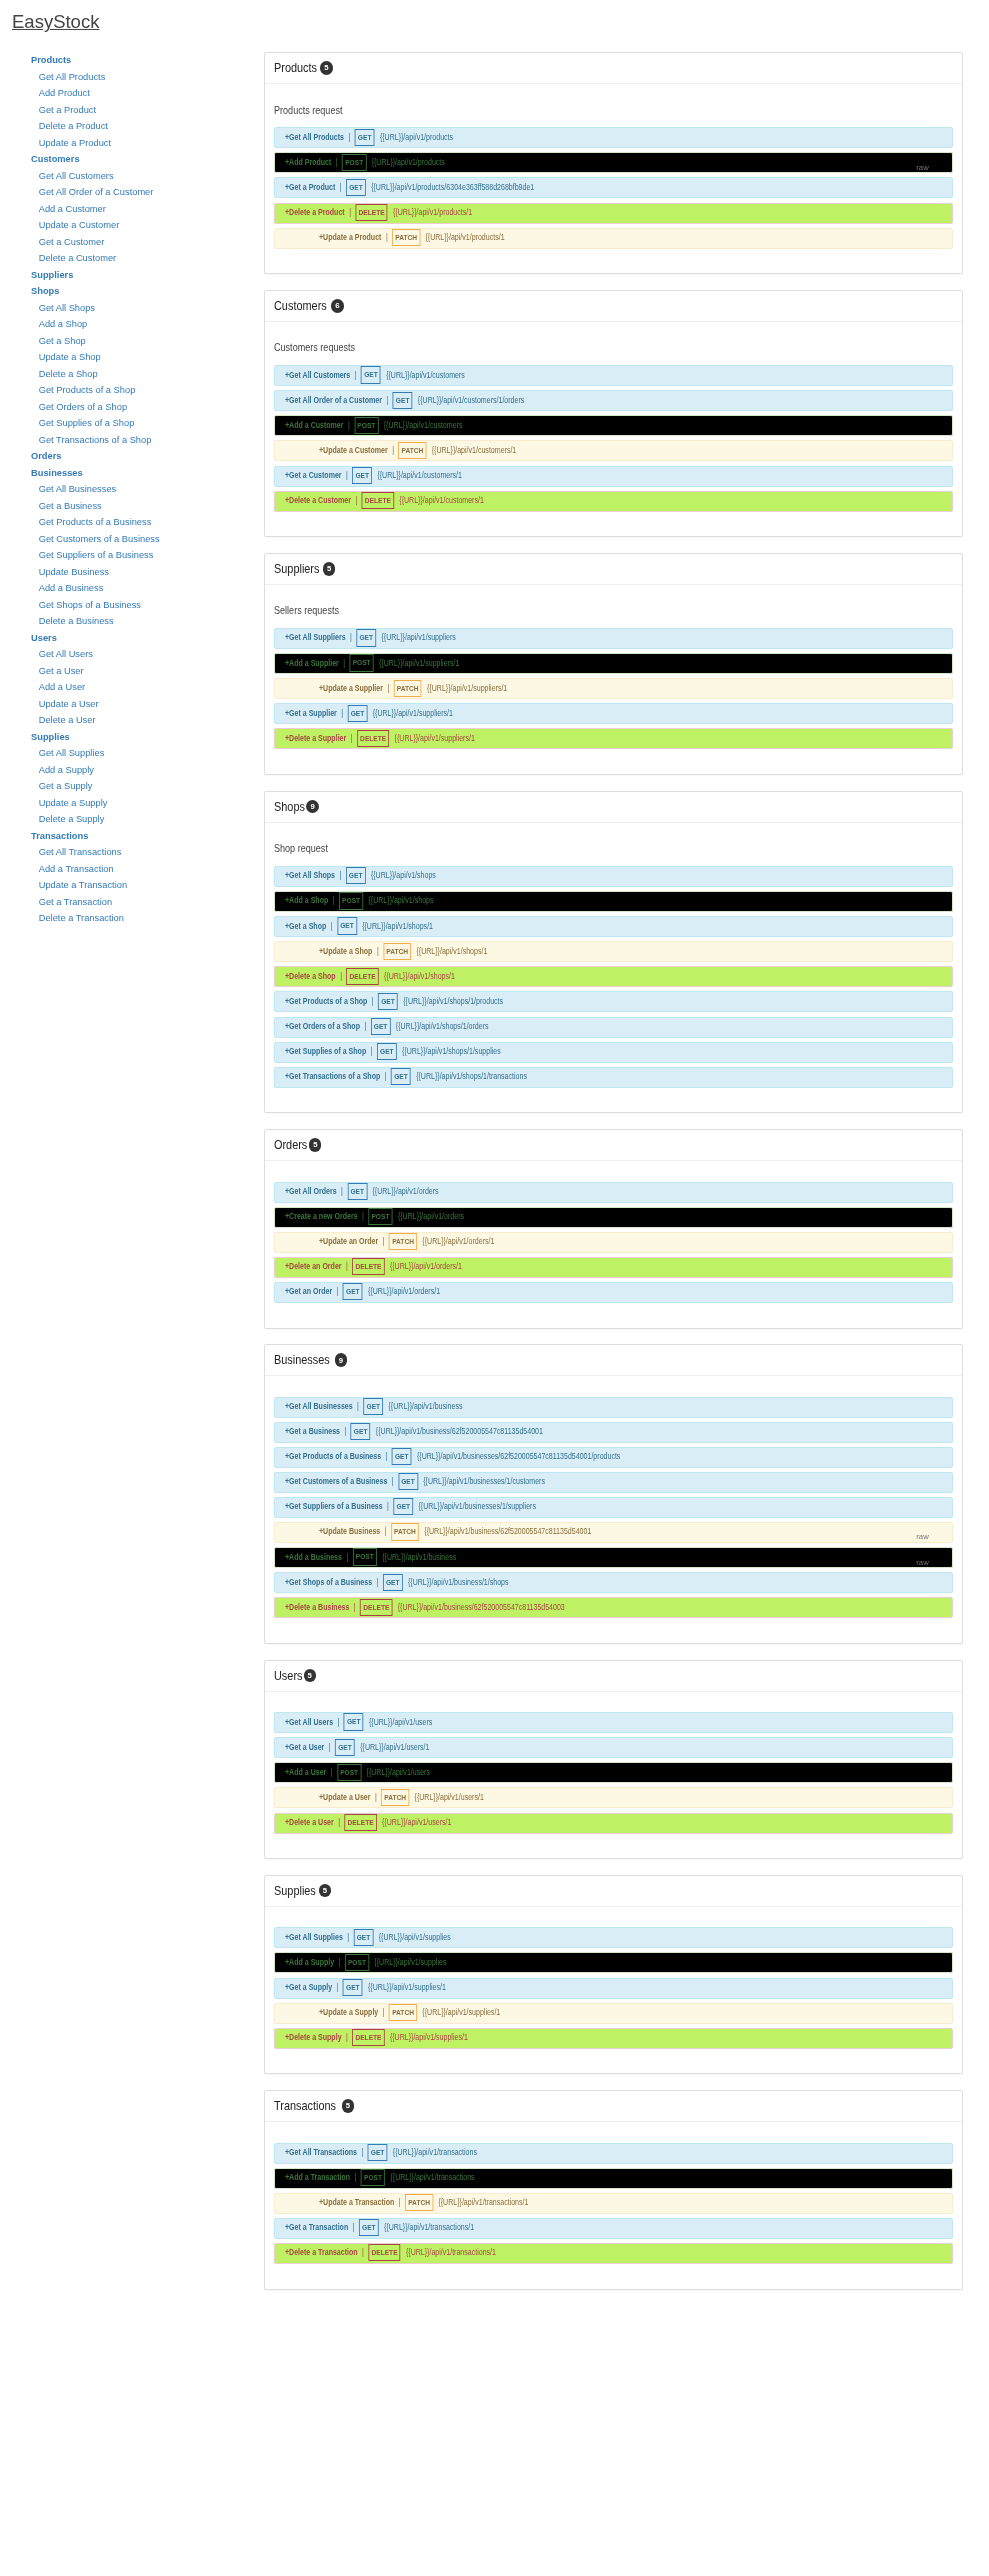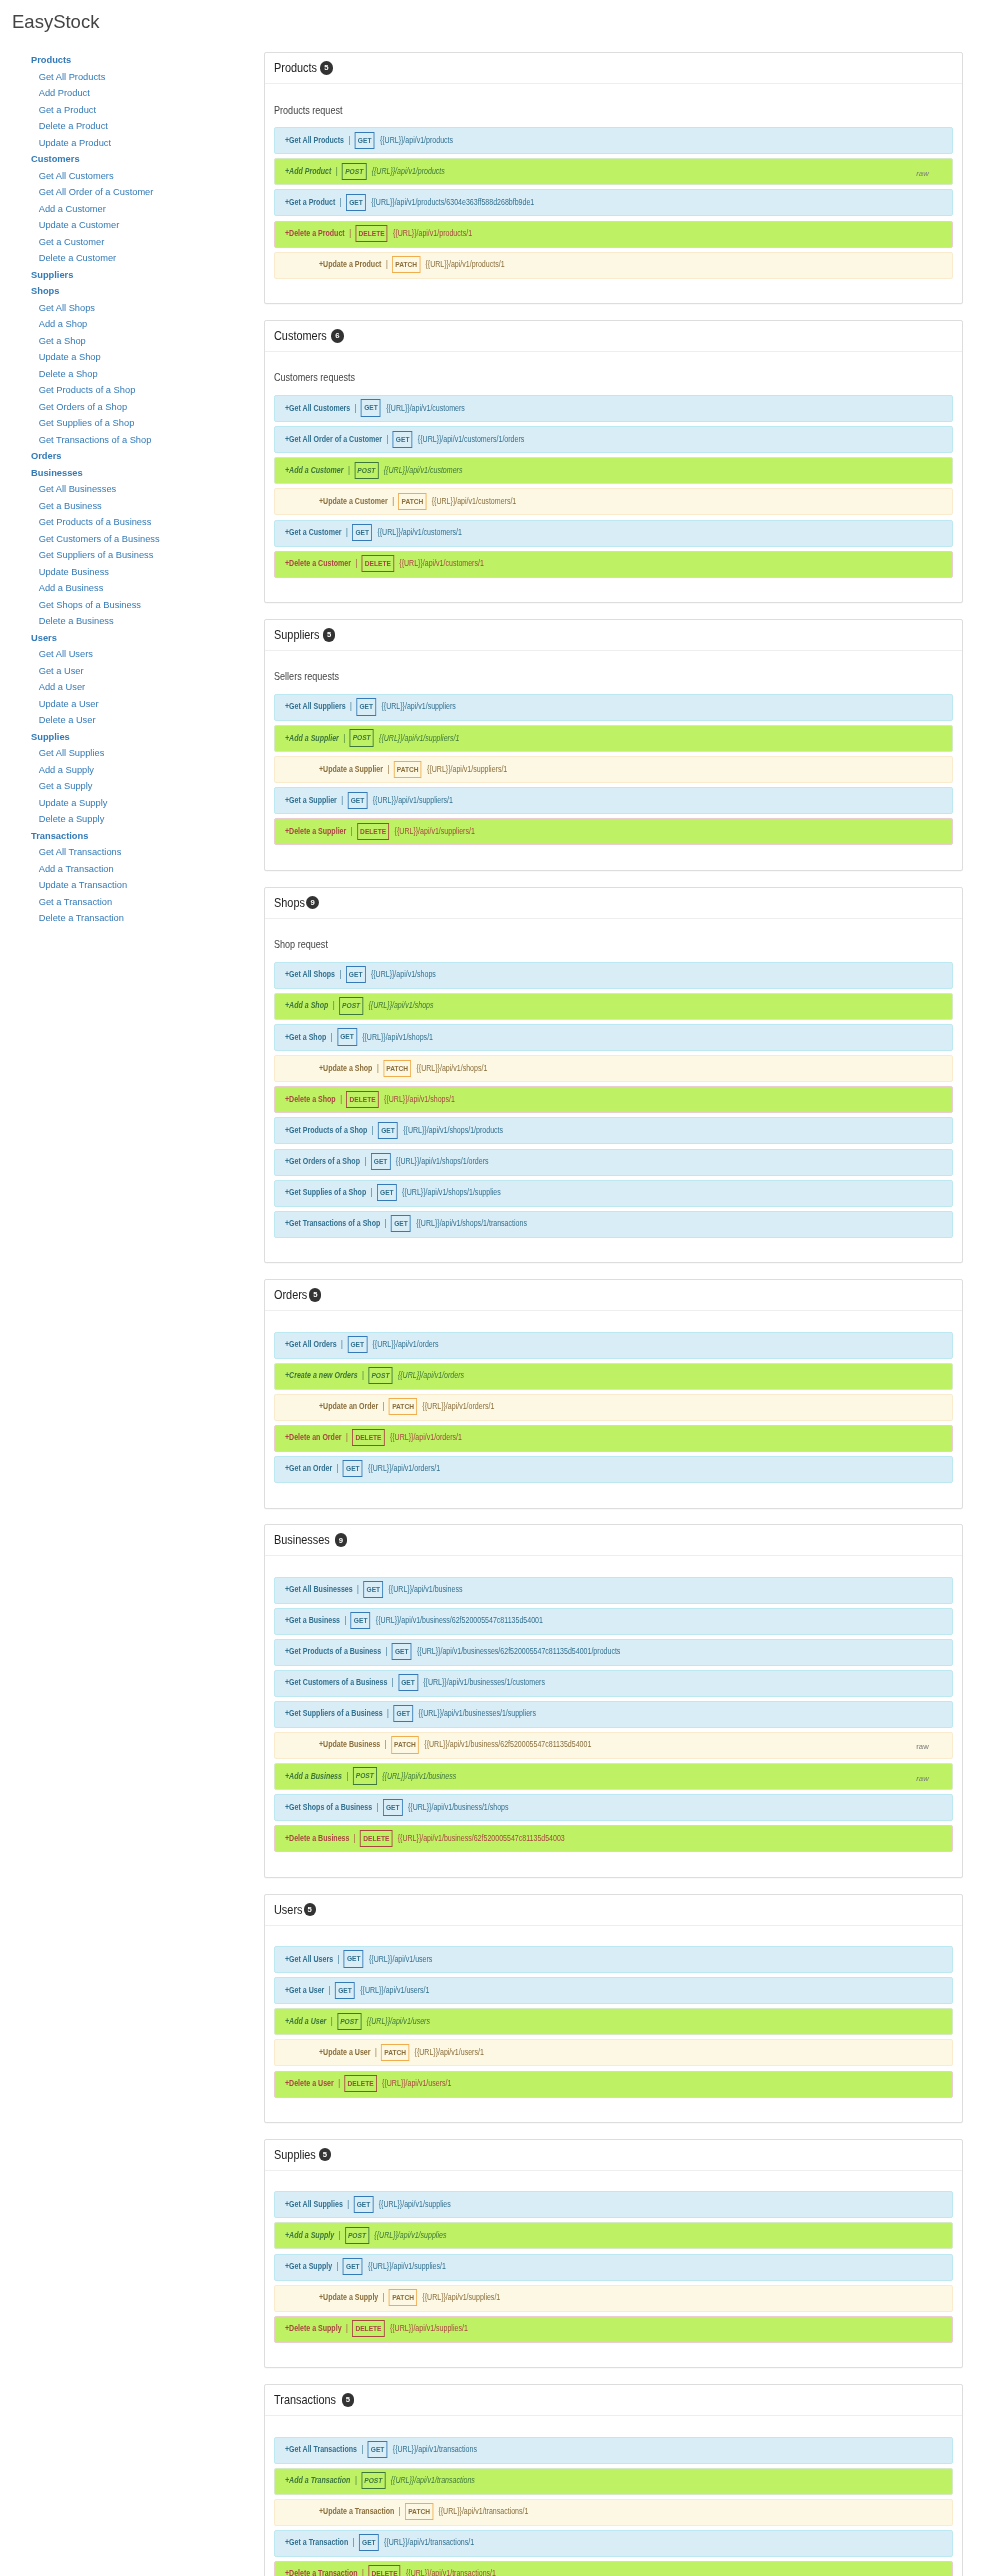--- a/index.html
+++ b/index.html
@@ -8,20 +8,21 @@
     font-family: "Liberation Sans", sans-serif;
     color: #333;
     width: 989px;
     font-size: 7.2px;
   }
   .page { position: relative; width: 989px; }
   .app-title {
     position: absolute; left: 12px; top: 13.4px;
     font-size: 18.5px; font-weight: normal; color: #444; margin: 0;
     line-height: 1;
+    text-decoration: underline;
   }
   .sidebar {
     position: absolute; left: 31px; top: 52px; width: 227px;
   }
   .sidebar ul { list-style: none; margin: 0; padding: 0; }
   .nav-group-title {
     display: block; color: #337ab7; font-weight: bold; font-size: 9.3px;
     line-height: 16.5px; height: 16.5px; text-decoration: none;
   }
   .nav-item {
@@ -47,34 +48,34 @@
     min-width: 12.4px; height: 13.4px; font-size: 7.7px; font-weight: bold;
     margin-left: -3.1px; padding: 0 3.6px;
   }
   .panel-body { padding: 20.6px 9.3px 20.6px 9.3px; }
   .group-desc {
     font-size: 10.3px; color: #444; margin: 0 0 10.3px 0; line-height: 12.4px;
     transform: scaleX(0.88); transform-origin: left center;
   }
   .req {
     position: relative; display: flex; align-items: center;
-    height: 27px; border-radius: 2.1px; margin-bottom: 4.1px; padding: 0 9.3px;
+    height: 21px; border-radius: 2.1px; margin-bottom: 4.1px; padding: 0 9.3px;
     font-size: 8.2px; border: 0.5px solid;
   }
   .req .label { font-weight: bold; white-space: nowrap; }
   .req .sep { margin: 0 5.2px; font-weight: normal; }
   .req .method {
     border: 0.5px solid; padding: 3.1px 2.6px; font-weight: bold; font-size: 7.7px; line-height: 10.3px;
     margin-right: 6.2px;
   }
   .req .url { white-space: nowrap; }
   .req .raw { position: absolute; right: 23px; top: 9.3px; color: #777; font-size: 7.7px; }
   .req-GET { background: #d9edf7; border-color: #bce8f1; color: #31708f; }
   .req-GET .method { border-color: #337ab7; }
-  .req-POST { background: #bef264; border-color: #d6e9c6; color: #3c763d; font-style: italic; }
+  .req-POST { background: #000000; border-color: #d6e9c6; color: #3c763d; }
   .req-POST .method { border-color: #3c763d; }
   .req-PATCH { background: #fcf8e3; border-color: #faebcc; color: #8a6d3b; padding-left: 44px; }
   .req-PATCH .method { border-color: #f0ad4e; }
   .req-DELETE { background: #bef264; border-color: #ebccd1; color: #a94442; }
   .req-DELETE .method { border-color: #a94442; }
   .cond { display: inline-block; transform: scaleX(0.86); transform-origin: left center; }
 </style>
 </head>
 <body>
 

